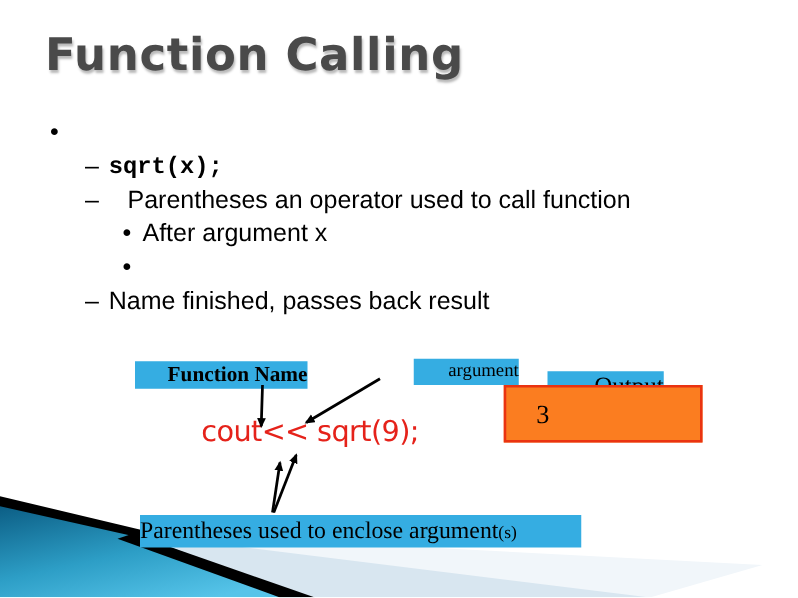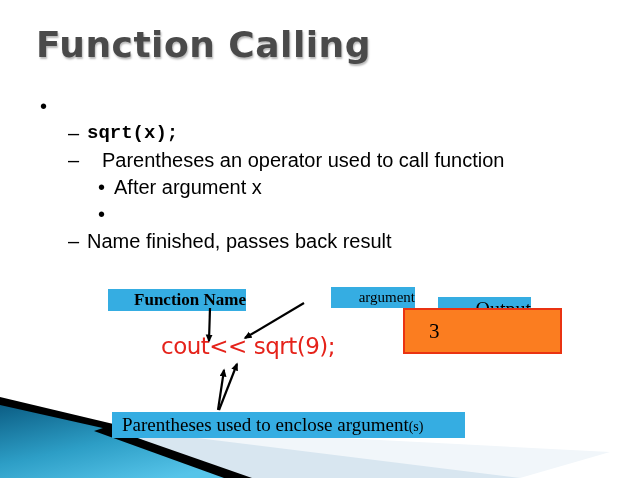--- a/index.html
+++ b/index.html
@@ -39,21 +39,21 @@
   }
   .code-line{
     position:absolute;left:121px;top:333px;
     font-family:"DejaVu Sans",sans-serif;font-size:23px;letter-spacing:-0.5px;
     color:var(--code_red,#e5221a);white-space:pre;margin-left:40px;
   }
   .caption{
     position:absolute;left:112px;top:412px;width:353px;height:26px;
     background:var(--label_bg,#35ade2);box-sizing:border-box;
     font-family:"Liberation Serif",serif;font-size:19px;line-height:26px;
-    padding-left:10px;color:#000;z-index:3;
+    color:#000;z-index:3;
   }
   .caption .small{font-size:14px;}
   .arrows,.swoosh{position:absolute;pointer-events:none;}
   .arrows{left:0;top:0;width:638px;height:478px;z-index:4;}
   .swoosh{left:0;top:390px;width:638px;height:88px;z-index:1;}
 </style>
 </head>
 <body>
 
 <div class="slide">

